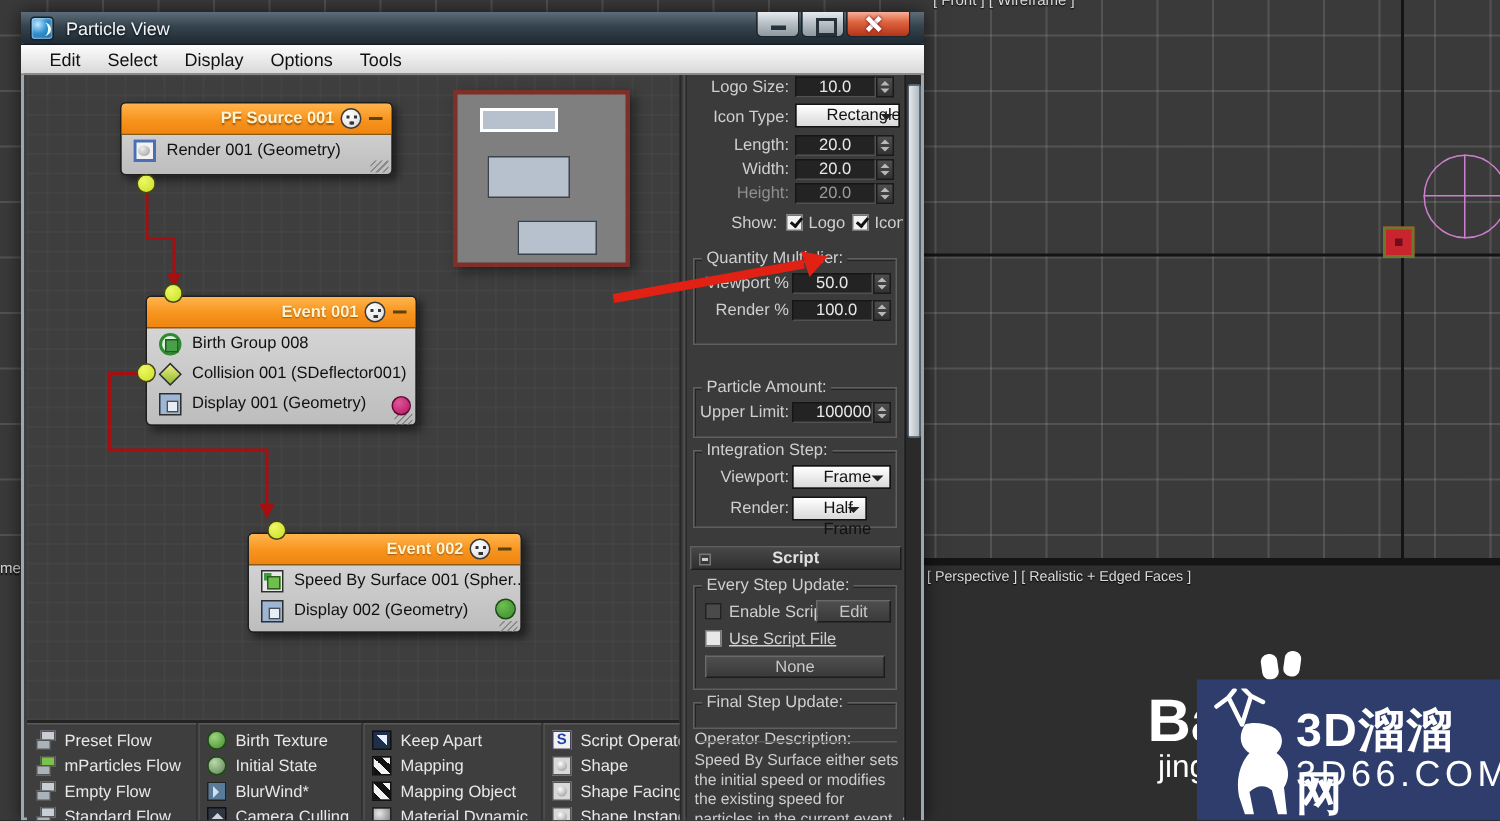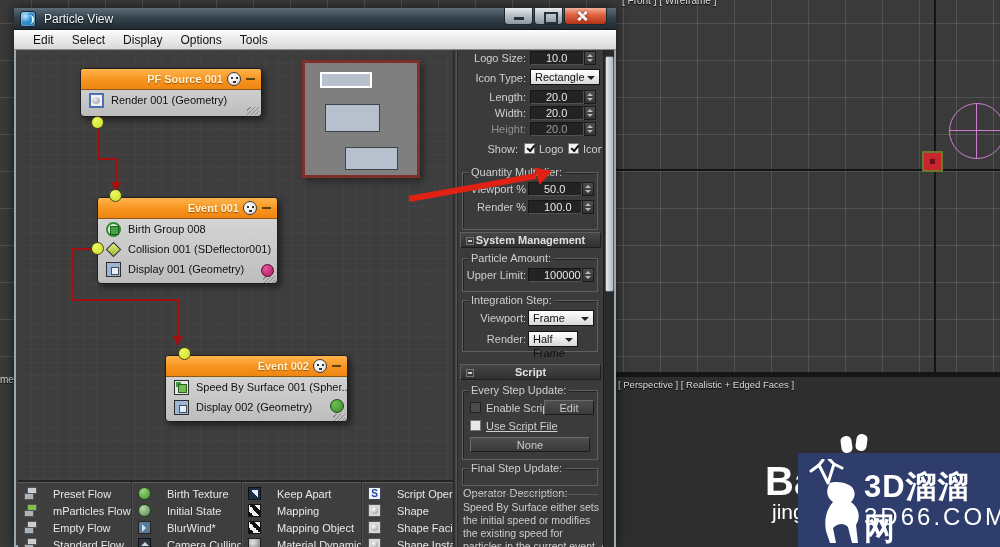--- a/index.html
+++ b/index.html
@@ -113,21 +113,21 @@
   .plbl{position:absolute;width:66px;text-align:right;font-size:11px;color:#cfcfcf;white-space:nowrap;}
   .plbl.dim{color:#8f8f8f;}
   .fld{position:absolute;height:14px;background:#232323;border:1px solid #161616;
        border-bottom-color:#505050;border-right-color:#505050;color:#e8e8e8;
        font-size:11px;line-height:12px;padding:0 15px;}
   .spin{position:absolute;width:12px;height:14px;background:linear-gradient(#4e4e4e,#333);
        border:1px solid #1a1a1a;}
   .spin::before{content:"";position:absolute;left:2px;top:2px;border:3px solid transparent;border-bottom-color:#b8b8b8;border-top-width:0;}
   .spin::after{content:"";position:absolute;left:2px;bottom:2px;border:3px solid transparent;border-top-color:#b8b8b8;border-bottom-width:0;}
   .dd{position:absolute;height:16px;background:linear-gradient(#ffffff,#d9d9d9);
-       border:1px solid #141414;color:#111;font-size:11px;line-height:14px;padding:0 4px;}
+       border:1px solid #141414;color:#111;font-size:11px;line-height:14px;padding:0 20px;}
   .dd::after{content:"";position:absolute;right:4px;top:6px;border:4px solid transparent;border-top-color:#222;border-bottom-width:0;}
   .grp{position:absolute;border:1px solid #5f5f5f;box-shadow:1px 1px 0 rgba(0,0,0,.4) inset;}
   .gtitle{position:absolute;top:-7px;left:5px;background:#3b3b3b;padding:0 3px;
        font-size:11px;color:#cfcfcf;white-space:nowrap;}
   .rollout{position:absolute;left:2px;width:141px;height:16px;
        background:linear-gradient(#474747,#303030);border:1px solid #1d1d1d;
        border-top-color:#5f5f5f;border-left-color:#5f5f5f;
        color:#e0e0e0;font-size:11px;font-weight:bold;text-align:center;line-height:15px;}
   .colbox{position:absolute;left:5px;top:4px;width:8px;height:8px;border:1px solid #777;}
   .colbox::after{content:"";position:absolute;left:1px;top:2px;width:4px;height:2px;background:#ccc;}
@@ -145,21 +145,21 @@
   
   .sbar{left:587px;top:42px;width:11px;height:497px;background:#2a2a2a;border-left:1px solid #1c1c1c;}
   .sthumb{position:absolute;left:1px;top:6px;width:9px;height:236px;border-radius:2px;
        background:linear-gradient(90deg,#e4e9ec,#aeb8be);border:1px solid #55606a;}
 
   
   .depot{left:2px;top:472px;width:435px;height:67px;background:#3e3e3e;
        border-top:2px solid #242424;box-shadow:0 1px 0 #5a5a5a inset;overflow:hidden;}
   .dcol{position:absolute;top:3px;display:flex;flex-direction:column;}
   .dsep{position:absolute;top:0;width:2px;height:67px;background:linear-gradient(90deg,#242424,#5a5a5a);}
-  .ditem{height:17px;display:flex;align-items:center;gap:16px;}
+  .ditem{height:17px;display:flex;align-items:center;gap:6px;}
   .dlbl{font-size:11px;color:#e8e8e8;white-space:nowrap;}
   .dicon{width:13px;height:13px;flex:0 0 auto;position:relative;}
   .i-flow{background:transparent;}
   .i-flow::before{content:"";position:absolute;right:0;top:0;width:8px;height:5px;background:#c8ced4;border:1px solid #555;}
   .i-flow::after{content:"";position:absolute;left:0;bottom:0;width:8px;height:5px;background:#aab2ba;border:1px solid #555;}
   .i-flow.g::before{background:#7cc24a;}
   .i-ball{border-radius:50%;background:radial-gradient(circle at 35% 30%,#9fd47e,#3f8f2e);border:1px solid #1e4a14;}
   .i-ball.s{background:radial-gradient(circle at 35% 30%,#b9d9a9,#5a7f52);}
   .i-wind{background:#5a7a9a;border:1px solid #222;}
   .i-wind::after{content:"";position:absolute;left:3px;top:2px;border:4px solid transparent;border-left-color:#cfe2f2;}
@@ -338,24 +338,20 @@
       <div class="grp" style="left:4px;top:122px;width:136px;height:58px;">
         <div class="gtitle">Quantity Multiplier:</div>
       </div>
       <div class="plbl" style="left:2px;top:133px;">Viewport %</div>
       <div class="fld" style="left:70px;top:132px;width:54px;">50.0</div>
       <div class="spin" style="left:124px;top:132px;"></div>
       <div class="plbl" style="left:2px;top:151px;">Render %</div>
       <div class="fld" style="left:70px;top:150px;width:54px;">100.0</div>
       <div class="spin" style="left:124px;top:150px;"></div>
 
-      <div class="rollout" style="top:182px;">
-        <div class="colbox"></div>
-        <span>System Management</span>
-      </div>
 
       <div class="grp" style="left:4px;top:208px;width:136px;height:34px;">
         <div class="gtitle">Particle Amount:</div>
       </div>
       <div class="plbl" style="left:2px;top:219px;">Upper Limit:</div>
       <div class="fld" style="left:70px;top:218px;width:54px;">100000</div>
       <div class="spin" style="left:124px;top:218px;"></div>
 
       <div class="grp" style="left:4px;top:250px;width:136px;height:52px;">
         <div class="gtitle">Integration Step:</div>

